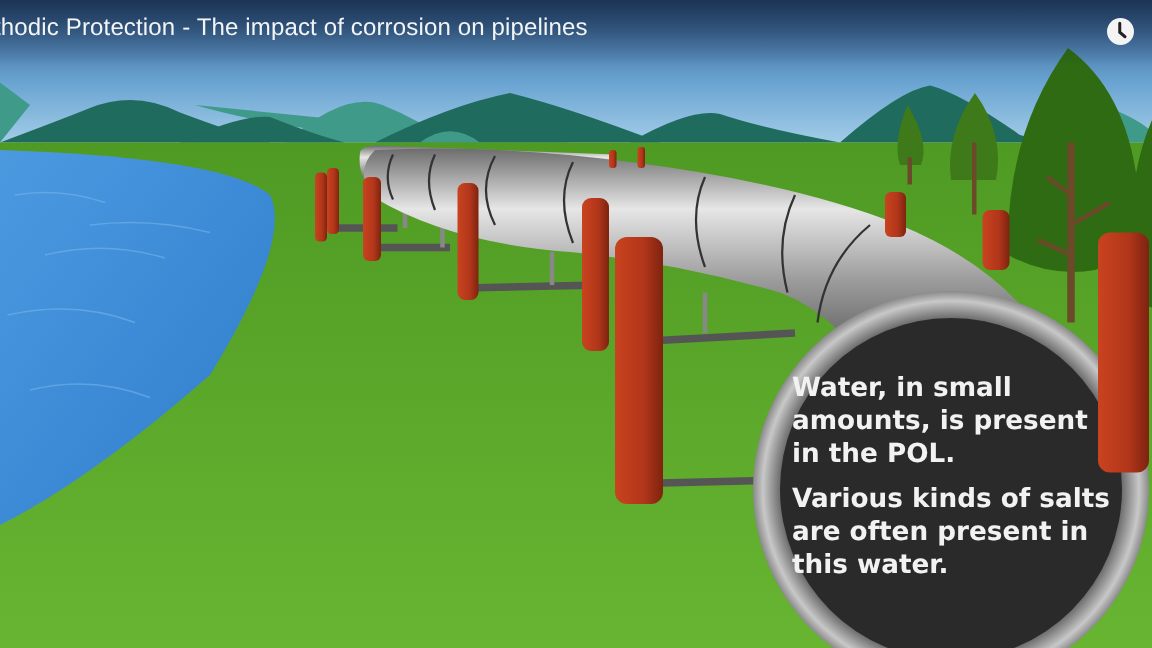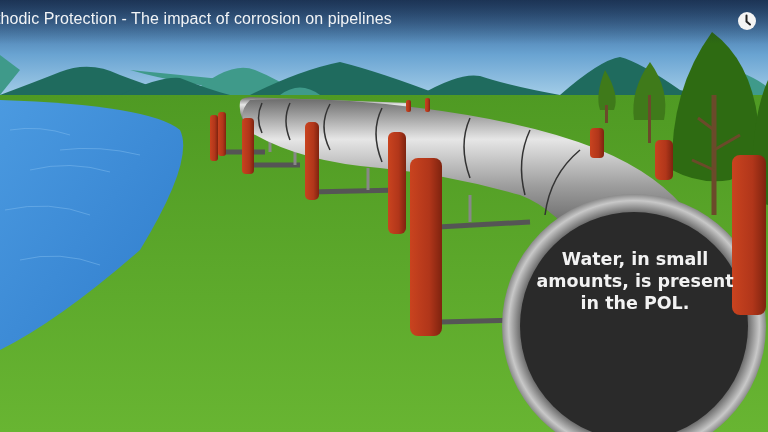--- a/index.html
+++ b/index.html
@@ -3,21 +3,21 @@
 <meta charset="utf-8">
 <style>
   html, body { margin:0; padding:0; }
   body { width:768px; height:432px; overflow:hidden; background:#000; font-family:"DejaVu Sans", sans-serif; }
   .player { position:relative; width:768px; height:432px; overflow:hidden; }
   .scene { position:absolute; inset:0; }
   .title-bar { position:absolute; left:0; top:0; width:768px; height:44px;
     background:linear-gradient(to bottom, rgba(20,30,50,0.55), rgba(20,30,50,0)); }
   .title { position:absolute; left:-4px; top:10px; color:#f2f4f6; font-size:16px; font-family:"Liberation Sans", sans-serif; white-space:nowrap; letter-spacing:0.1px; }
   .watch-later { position:absolute; left:736px; top:10px; width:22px; height:22px; cursor:pointer; }
-  .caption { position:absolute; left:528px; top:248px; width:214px; text-align:center; color:#f2f2f2;
+  .caption { position:absolute; left:528px; top:248px; width:214px; color:#f2f2f2;
     font-family:"DejaVu Sans", sans-serif; font-weight:bold; font-size:17.5px; line-height:22px; }
   .caption p { margin:0 0 8px 0; }
 </style>
 </head>
 <body>
 
 <div class="player">
   <svg class="scene" width="768" height="432" viewBox="0 0 768 432">
     <defs>
       <linearGradient id="sky" x1="0" y1="0" x2="0" y2="1">
@@ -139,14 +139,15 @@
 
   <div class="watch-later">
     <svg width="22" height="22" viewBox="0 0 22 22">
       <circle cx="11" cy="11" r="9" fill="#f4f4f4"></circle>
       <path d="M10.5,5.5 L10.5,11.5 L14,14.5" stroke="#222" stroke-width="2" fill="none" stroke-linecap="round"></path>
     </svg>
   </div>
 
   <div class="caption">
     <p>Water, in small amounts, is present in the POL.</p>
+    <p>Various kinds of salts are often present in this water.</p>
   </div>
 </div>
 
 </body></html>

